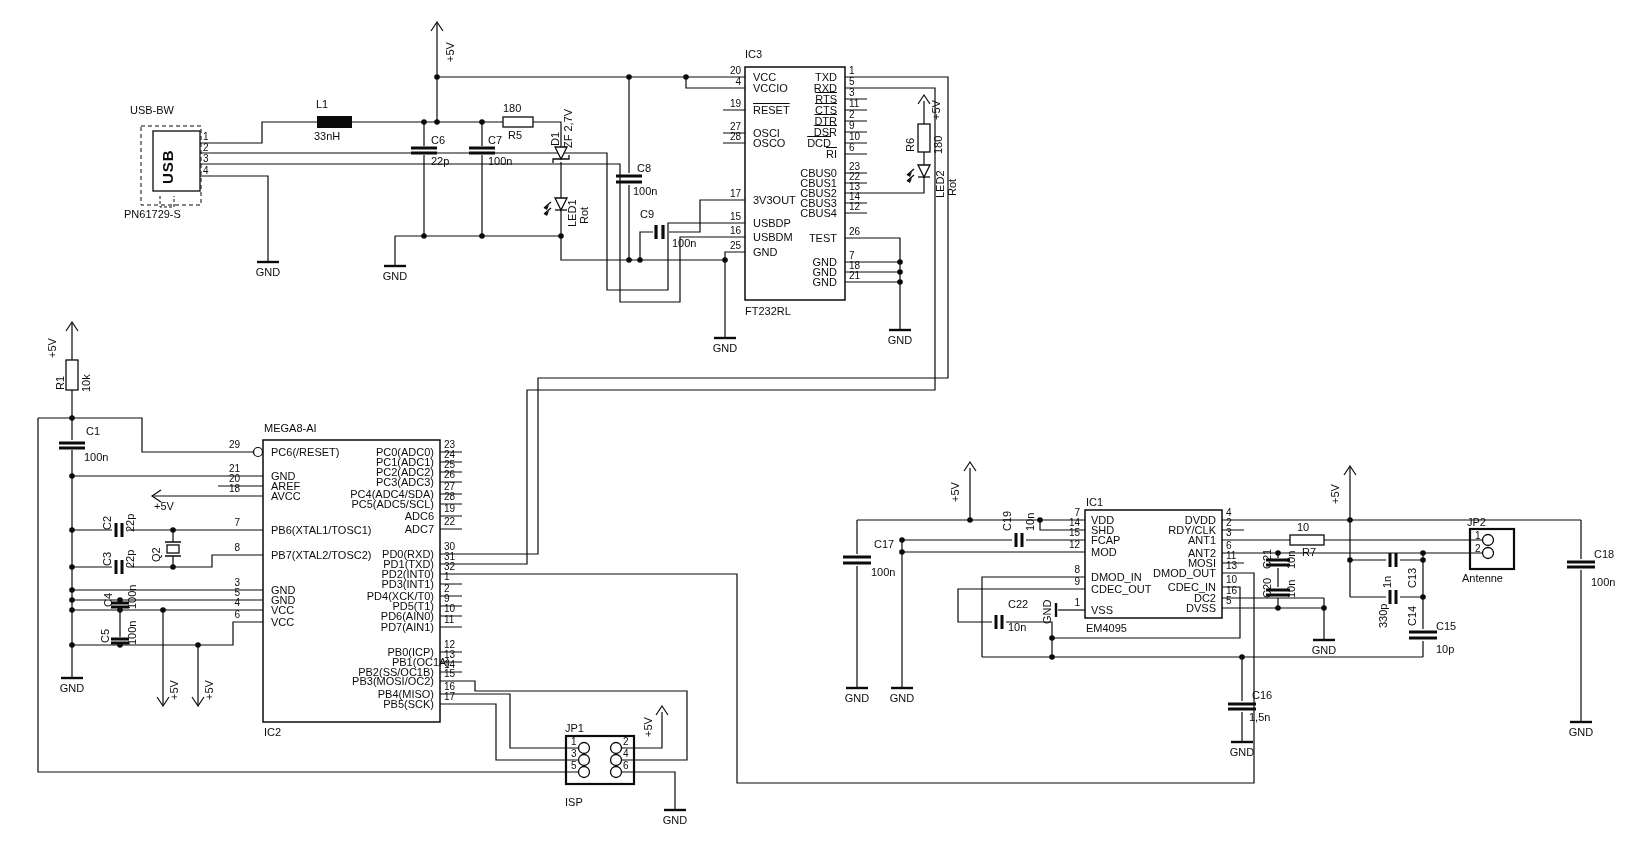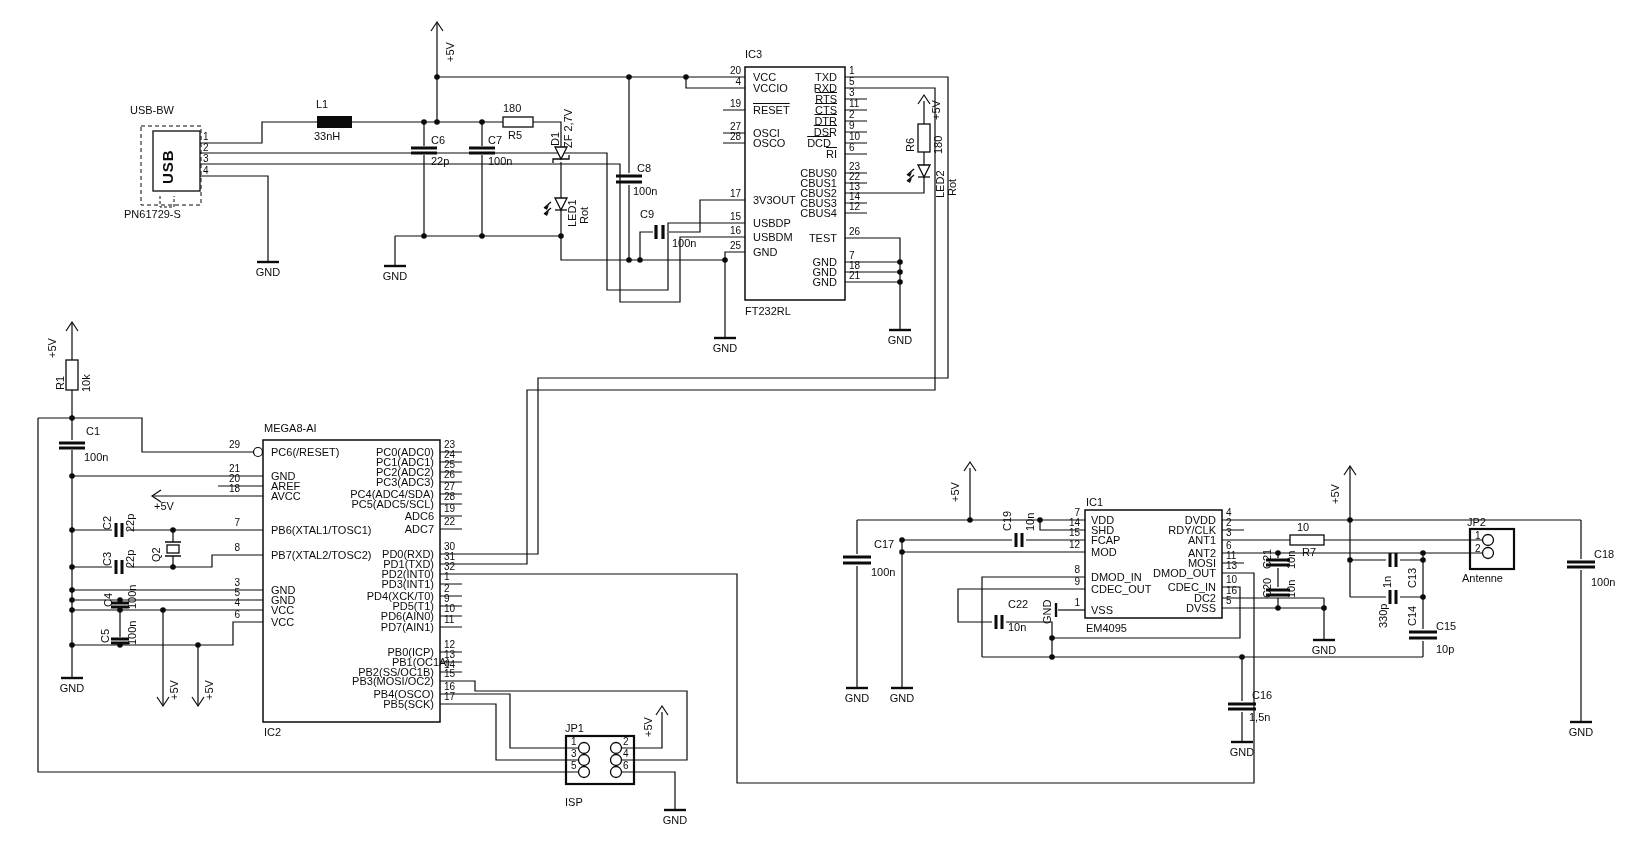--- a/index.html
+++ b/index.html
@@ -440,21 +440,21 @@
 <span class="t ra" style="left:282px;top:621px;width:152px">PD7(AIN1)</span>
 <span class="t s" style="left:444px;top:639px">12</span>
 <span class="t ra" style="left:282px;top:646px;width:152px">PB0(ICP)</span>
 <span class="t s" style="left:444px;top:649px">13</span>
 <span class="t ra" style="left:298px;top:656px;width:152px">PB1(OC1A)</span>
 <span class="t s" style="left:444px;top:659px">14</span>
 <span class="t ra" style="left:282px;top:666px;width:152px">PB2(SS/OC1B)</span>
 <span class="t s" style="left:444px;top:668px">15</span>
 <span class="t ra" style="left:282px;top:675px;width:152px">PB3(MOSI/OC2)</span>
 <span class="t s" style="left:444px;top:681px">16</span>
-<span class="t ra" style="left:282px;top:688px;width:152px">PB4(OSCO)</span>
+<span class="t ra" style="left:282px;top:688px;width:152px">PB4(MISO)</span>
 <span class="t s" style="left:444px;top:691px">17</span>
 <span class="t ra" style="left:282px;top:698px;width:152px">PB5(SCK)</span>
 
 <span class="t" style="left:1086px;top:496px">IC1</span>
 <span class="t" style="left:1086px;top:622px">EM4095</span>
 <span class="t s ra" style="left:1052px;top:507px;width:28px">7</span>
 <span class="t" style="left:1091px;top:514px">VDD</span>
 <span class="t s ra" style="left:1052px;top:517px;width:28px">14</span>
 <span class="t" style="left:1091px;top:524px">SHD</span>
 <span class="t s ra" style="left:1052px;top:527px;width:28px">15</span>

